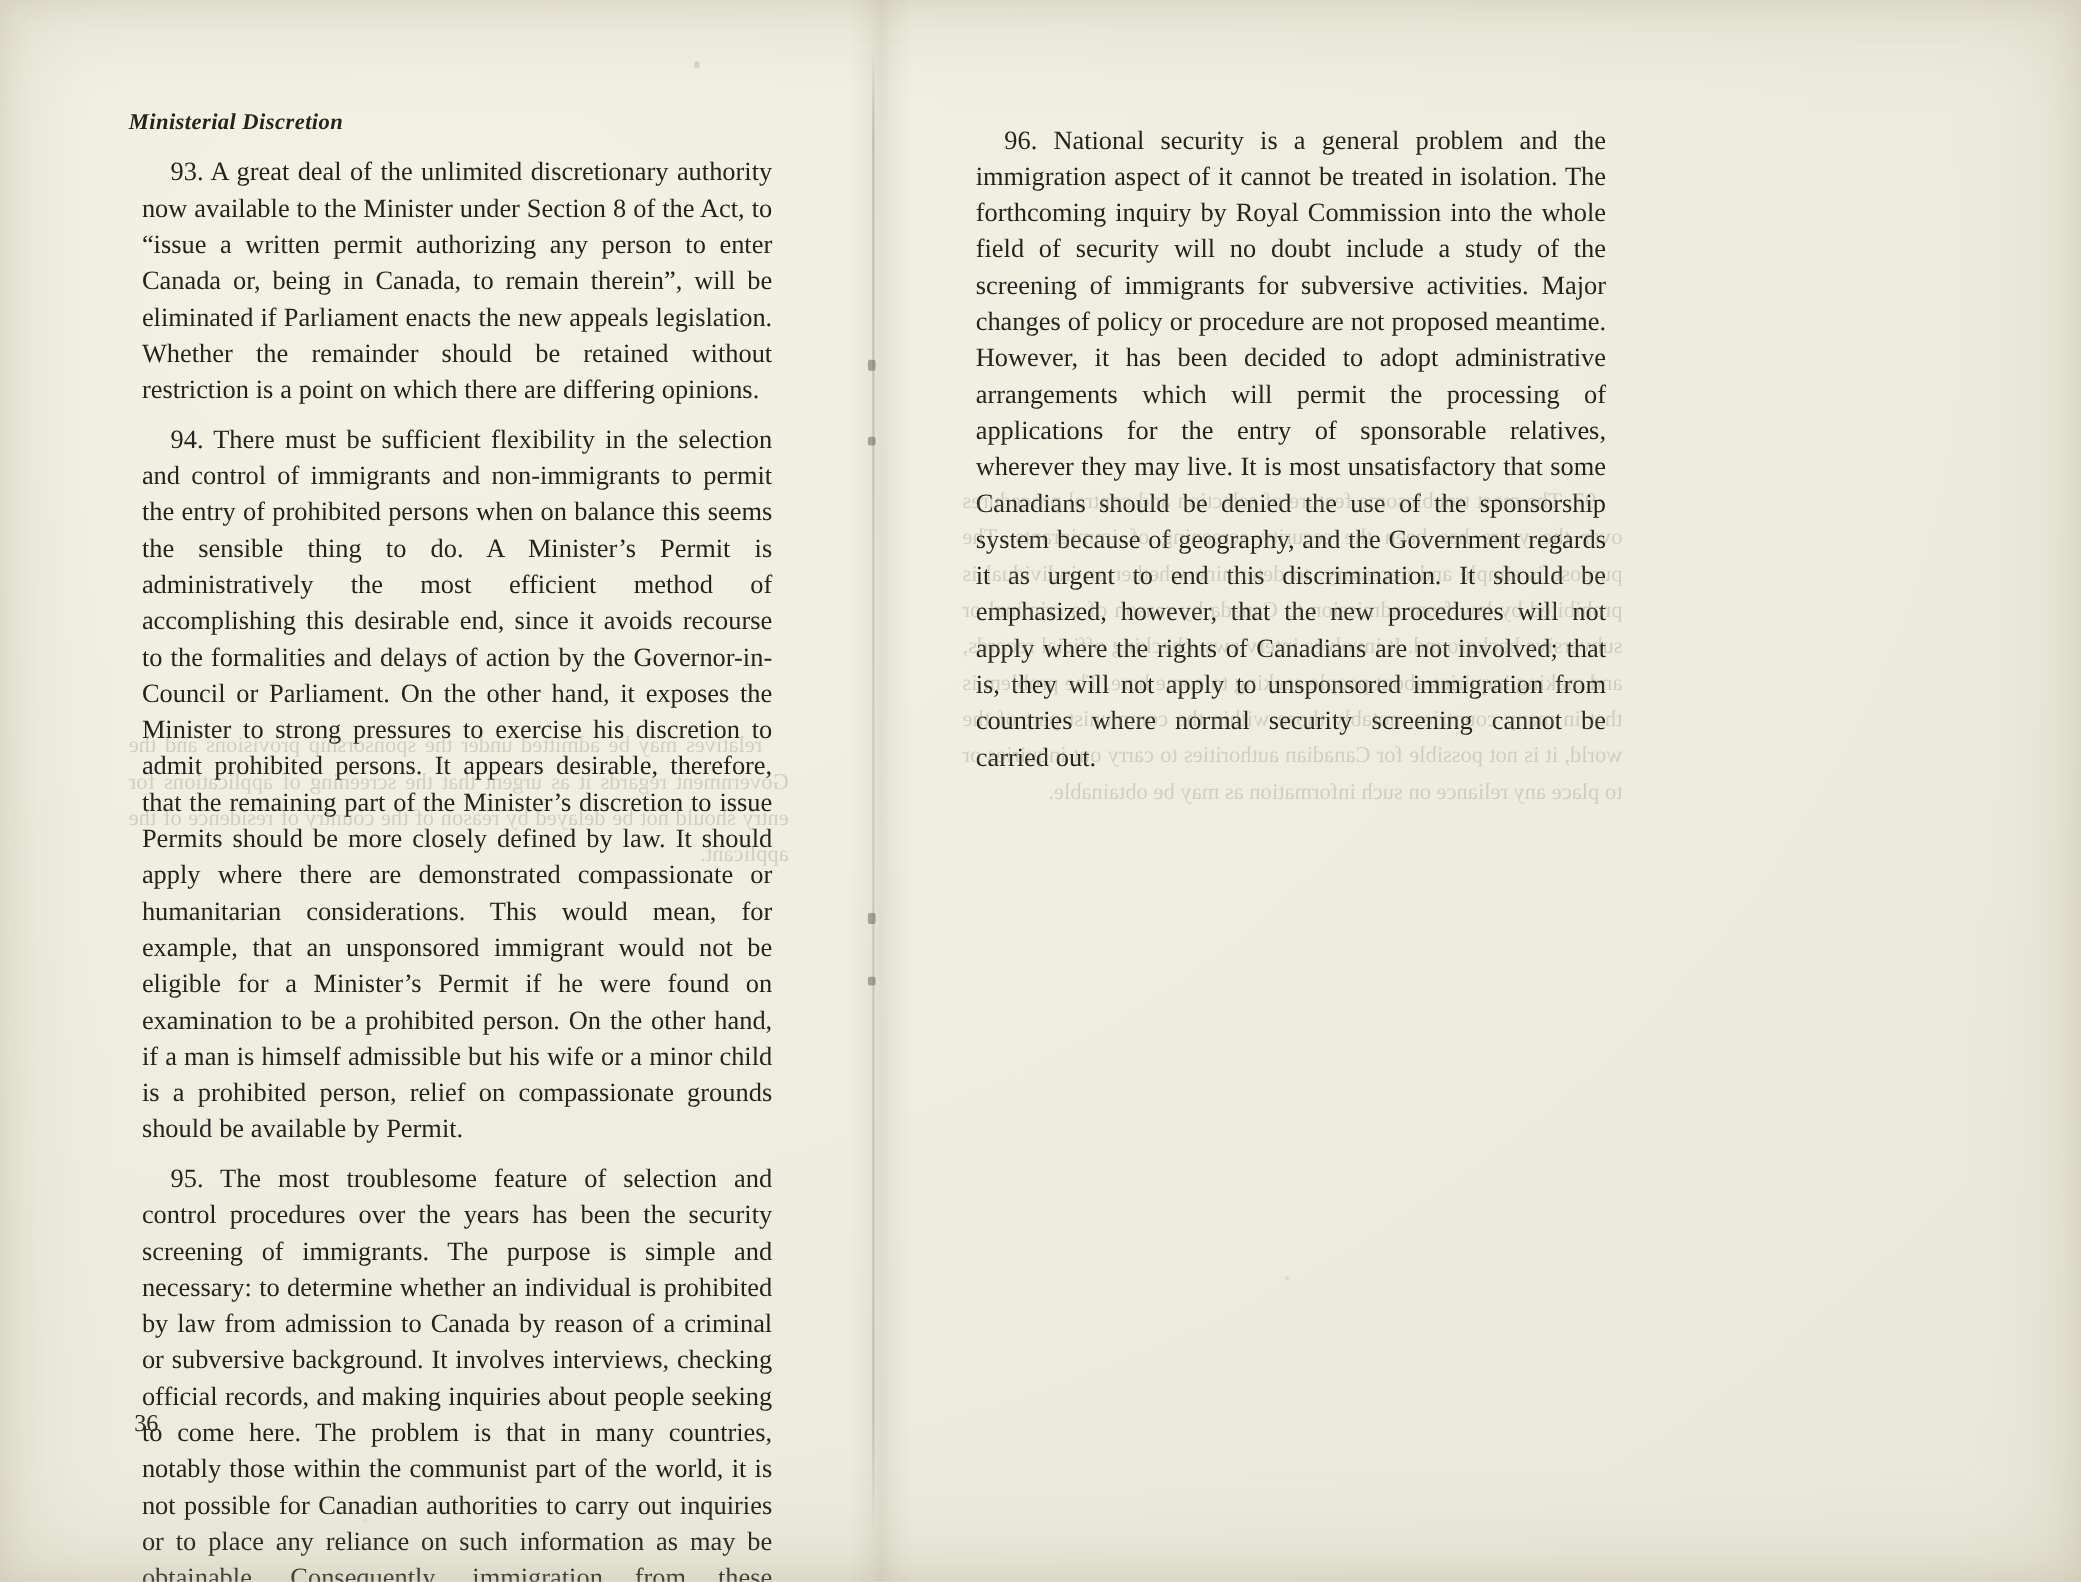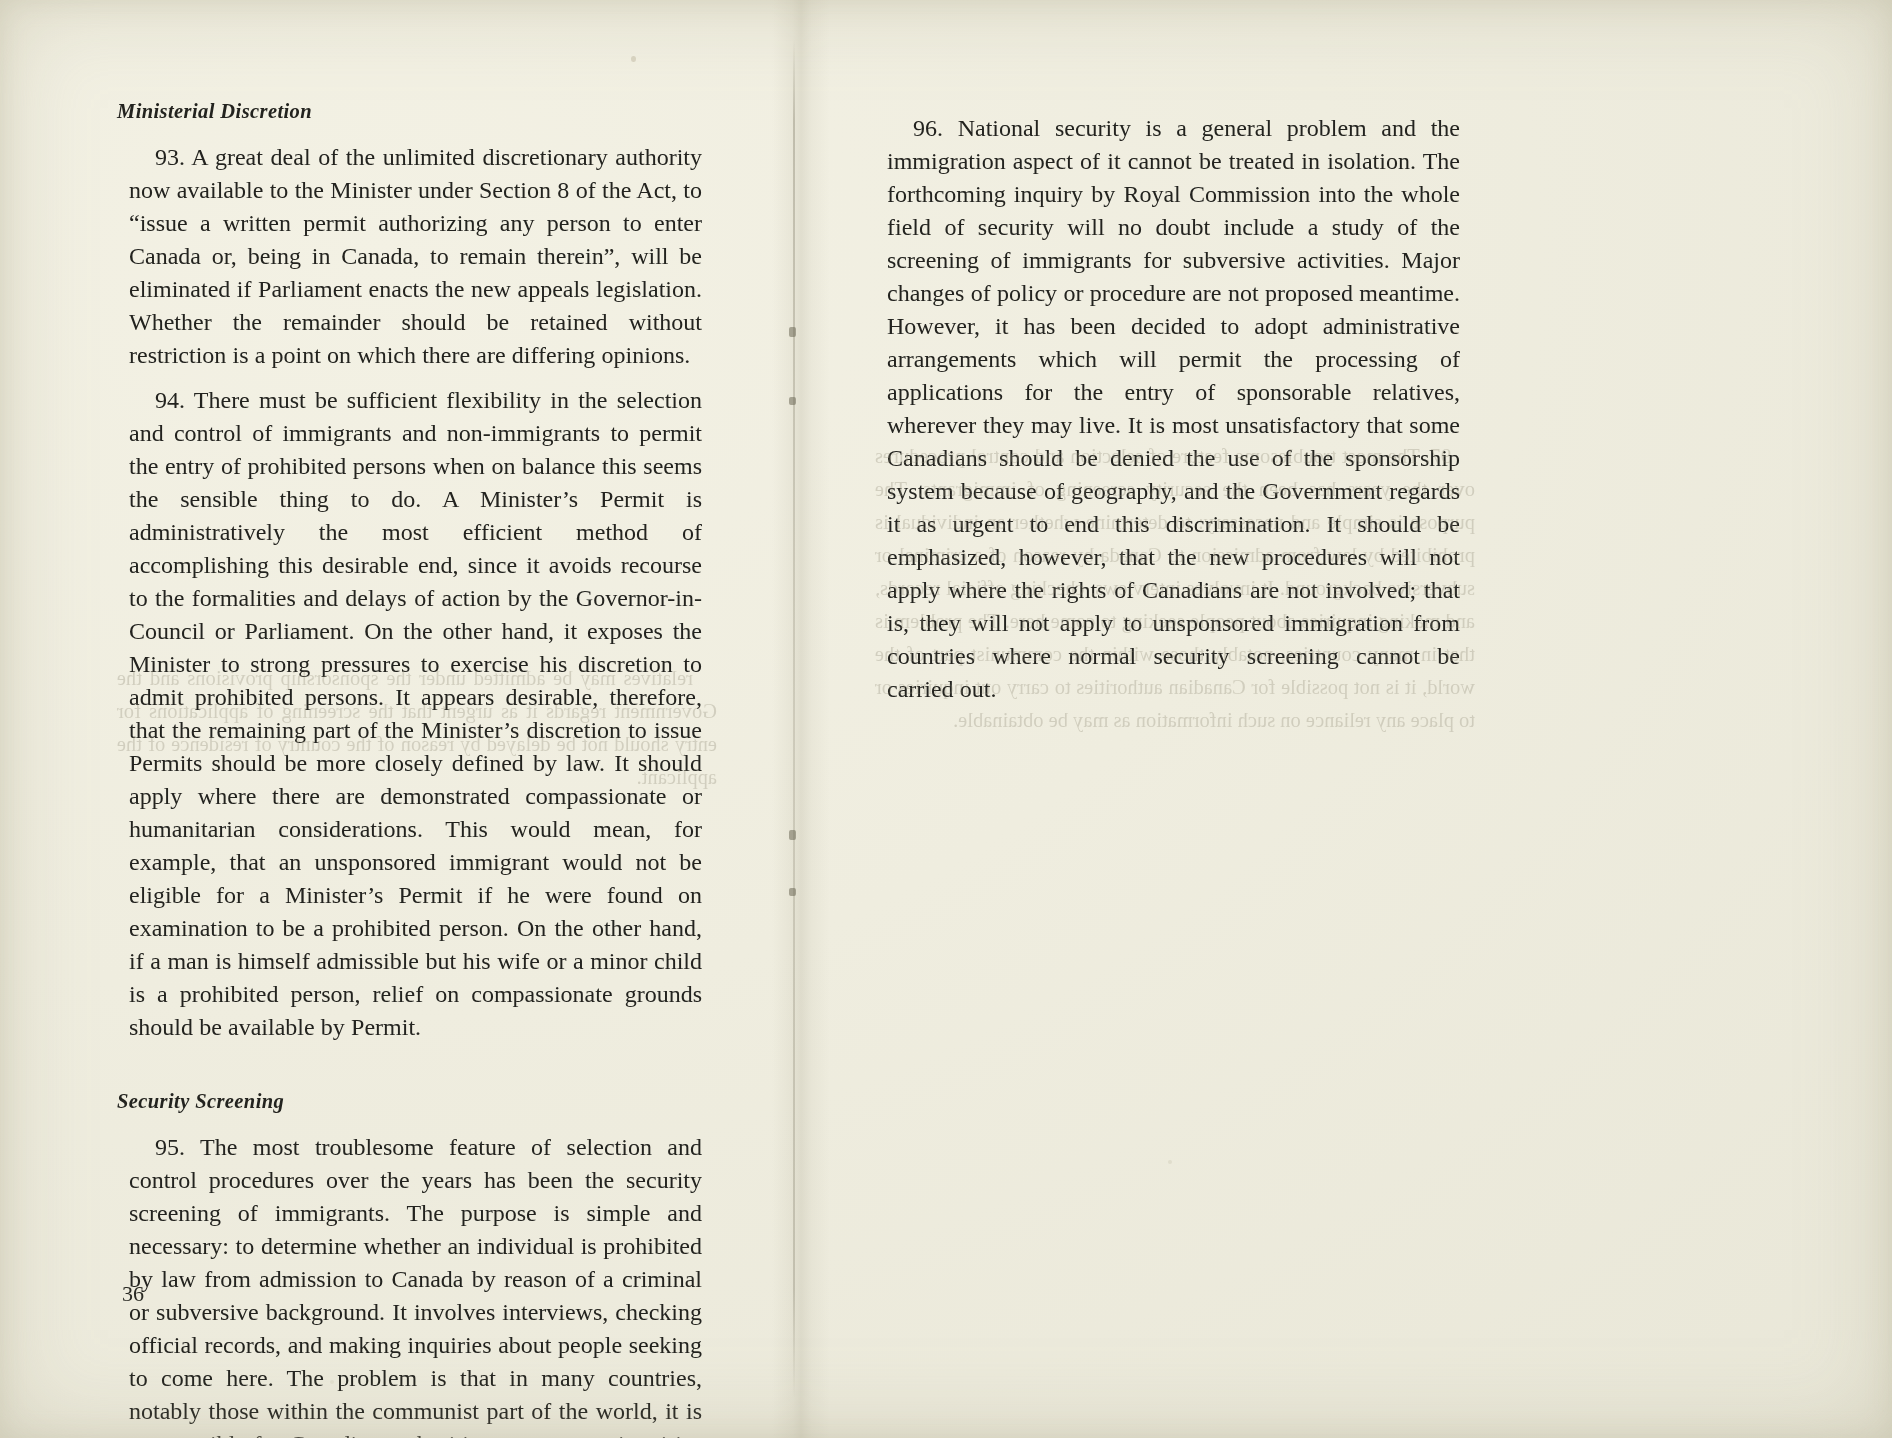--- a/index.html
+++ b/index.html
@@ -121,21 +121,20 @@
   <div class="page" id="page-left">
 
     <div class="column" id="col-left">
 
       <h2 class="sec-head">Ministerial Discretion</h2>
 
       <p class="para">93. A great deal of the unlimited discretionary authority now available to the Minister under Section 8 of the Act, to “issue a written permit authorizing any person to enter Canada or, being in Canada, to remain therein”, will be eliminated if Parliament enacts the new appeals legislation. Whether the remainder should be retained without restriction is a point on which there are differing opinions.</p>
 
       <p class="para">94. There must be sufficient flexibility in the selection and control of immigrants and non-immigrants to permit the entry of prohibited persons when on balance this seems the sensible thing to do. A Minister’s Permit is administratively the most efficient method of accomplishing this desirable end, since it avoids recourse to the formalities and delays of action by the Governor-in-Council or Parliament. On the other hand, it exposes the Minister to strong pressures to exercise his discretion to admit prohibited persons. It appears desirable, therefore, that the remaining part of the Minister’s discretion to issue Permits should be more closely defined by law. It should apply where there are demonstrated compassionate or humanitarian considerations. This would mean, for example, that an unsponsored immigrant would not be eligible for a Minister’s Permit if he were found on examination to be a prohibited person. On the other hand, if a man is himself admissible but his wife or a minor child is a prohibited person, relief on compassionate grounds should be available by Permit.</p>
 
-      <h2 class="sec-head second">Security Screening</h2>
 
       <p class="para">95. The most troublesome feature of selection and control procedures over the years has been the security screening of immigrants. The purpose is simple and necessary: to determine whether an individual is prohibited by law from admission to Canada by reason of a criminal or subversive background. It involves interviews, checking official records, and making inquiries about people seeking to come here. The problem is that in many countries, notably those within the communist part of the world, it is not possible for Canadian authorities to carry out inquiries or to place any reliance on such information as may be obtainable. Consequently, immigration from these countries has been narrowly confined—to close relatives in the case of sponsored immigrants and to negligible numbers so far as unsponsored immigrants are concerned.</p>
     </div>
 
     <div class="folio" id="folio-left">36</div>
   </div>
 
   <div class="page" id="page-right">
 
     <div class="column" id="col-right">

